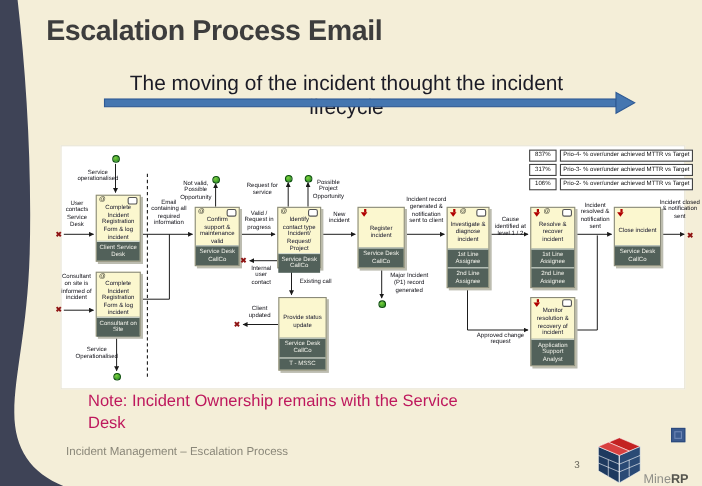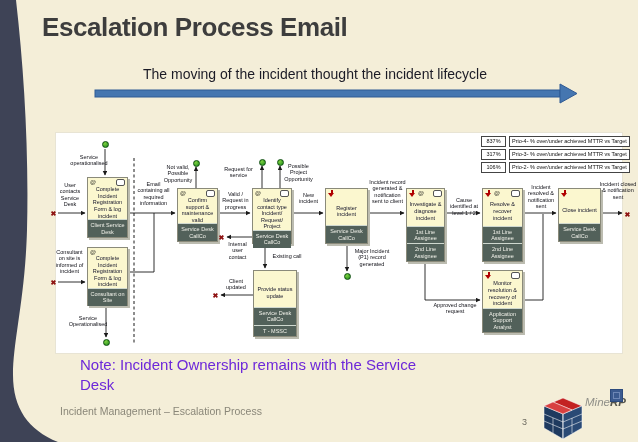--- a/index.html
+++ b/index.html
@@ -7,21 +7,21 @@
        background:#f4eed8;font-family:"Liberation Sans",sans-serif;}
   #slide{position:absolute;inset:0;}
 
   
   #left-wave{position:absolute;left:0;top:0;width:70px;height:442px;}
 
   
   #page-title{position:absolute;left:42px;top:12px;font-size:26px;font-weight:bold;
       color:#3d3d3d;letter-spacing:-0.4px;}
   #subtitle{position:absolute;left:95px;top:66px;width:440px;text-align:center;
-      font-size:14px;color:#1b1b26;}
+      font-size:19px;color:#1b1b26;}
   #flow-arrow{position:absolute;left:0;top:0;}
 
   
   #diagram-panel{position:absolute;left:55px;top:132px;width:568px;height:222px;
       background:#ffffff;border:1px solid #e8e4d4;box-sizing:border-box;}
   #connector-layer{position:absolute;left:0;top:0;width:638px;height:442px;pointer-events:none;}
 
   
   .node{position:absolute;display:flex;flex-direction:column;background:#fbf7cf;
       border:1px solid #8a8a7a;box-shadow:2px 2px 0 #bcbcb0;box-sizing:border-box;}
@@ -53,27 +53,27 @@
 
   
   .metric-row{position:absolute;display:flex;gap:3px;}
   .metric-value{border:1px solid #444;background:#fff;font-size:5.5px;line-height:9px;
       width:23px;text-align:center;color:#111;}
   .metric-label{border:1px solid #444;background:#fff;font-size:5.5px;line-height:9px;
       padding:0 2px;white-space:nowrap;color:#111;}
 
   
   #note-text{position:absolute;left:80px;top:355px;width:358px;font-size:15px;
-      line-height:1.3;color:#6d28d9;}
+      line-height:1.3;color:#be185d;}
   #footer-text{position:absolute;left:60px;top:405px;font-size:10.5px;color:#8a8779;}
   #page-number{position:absolute;left:522px;top:417px;font-size:9px;color:#6d6b60;}
 
   
   #logo{position:absolute;left:541px;top:396px;width:95px;height:46px;}
-  #logo-text{position:absolute;left:44px;top:0;font-size:11.5px;color:#8f8f88;font-style:italic;}
+  #logo-text{position:absolute;left:44px;top:34px;font-size:11.5px;color:#8f8f88;}
   #logo-text b{color:#55554e;}
   #corner-icon{position:absolute;left:610px;top:389px;width:13px;height:13px;
       background:#3b5a8f;border:1px solid #2c4a7d;box-sizing:border-box;}
   #corner-icon::after{content:"";position:absolute;left:2px;top:2px;right:2px;bottom:2px;
       border:1px solid #6d86b5;}
 </style>
 </head>
 <body>
 
 <div id="slide">

